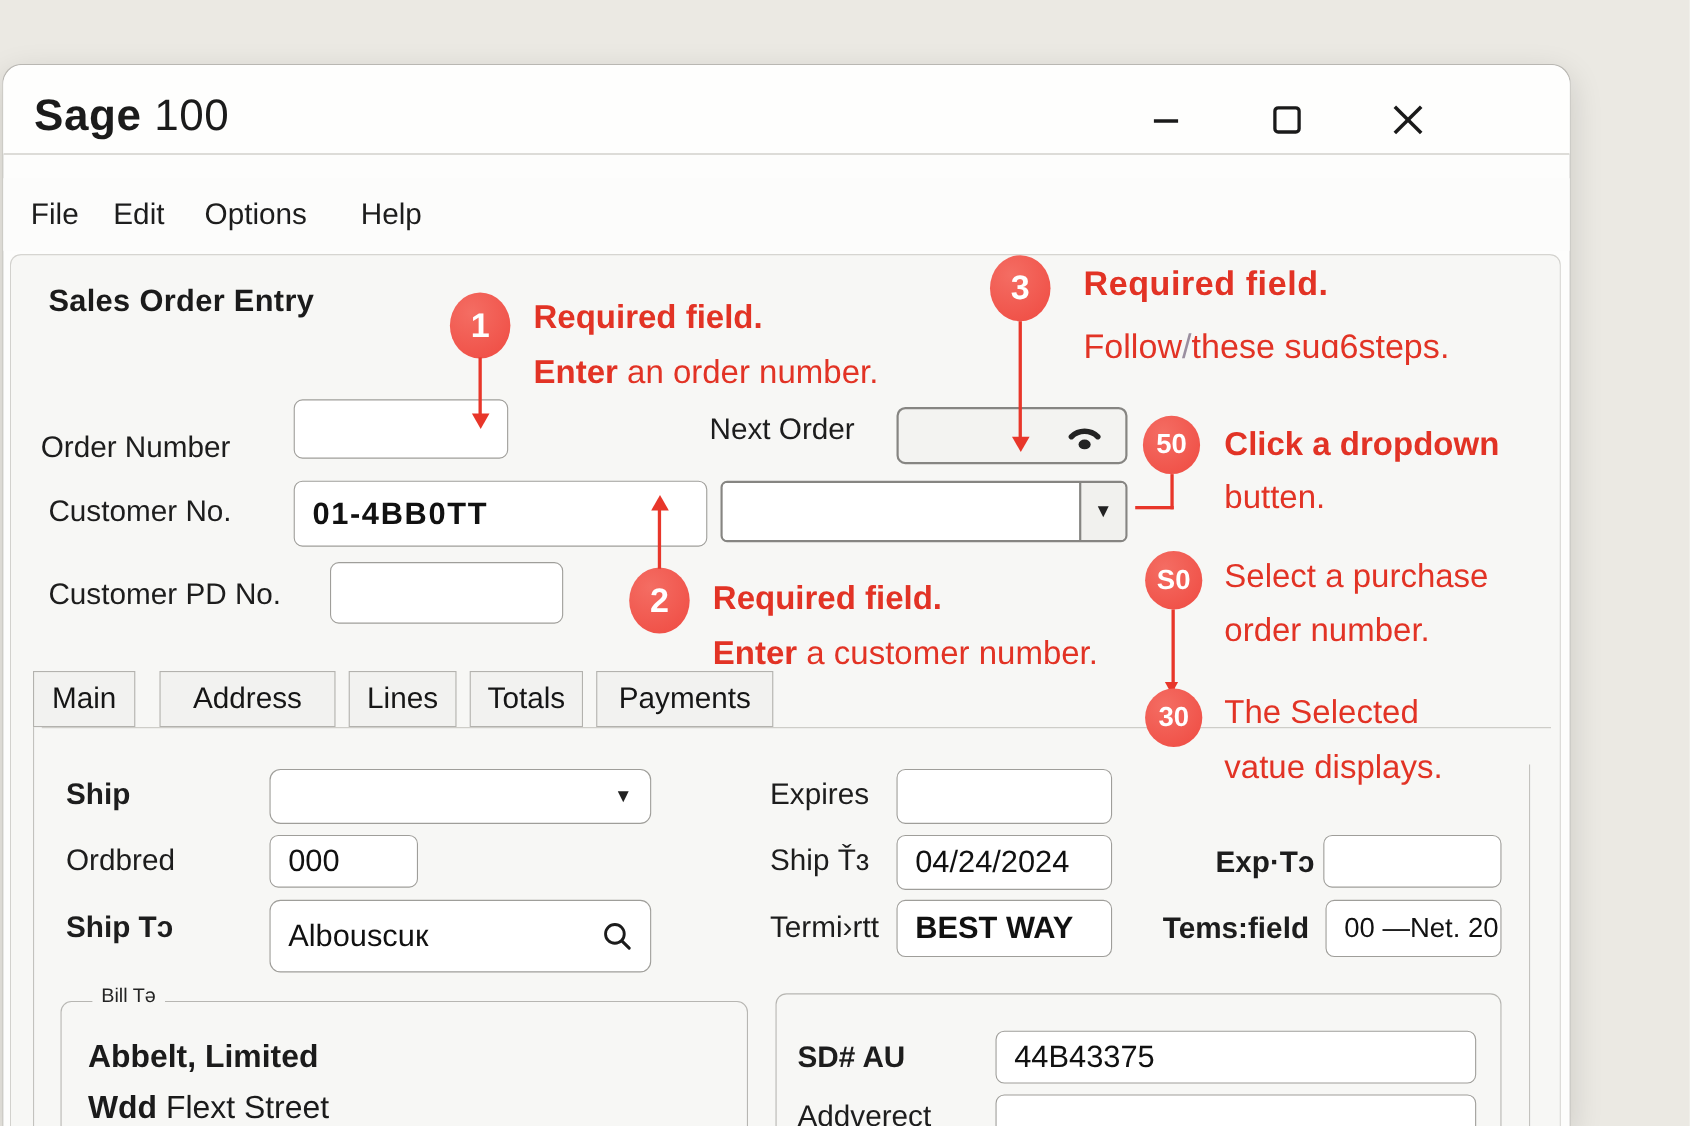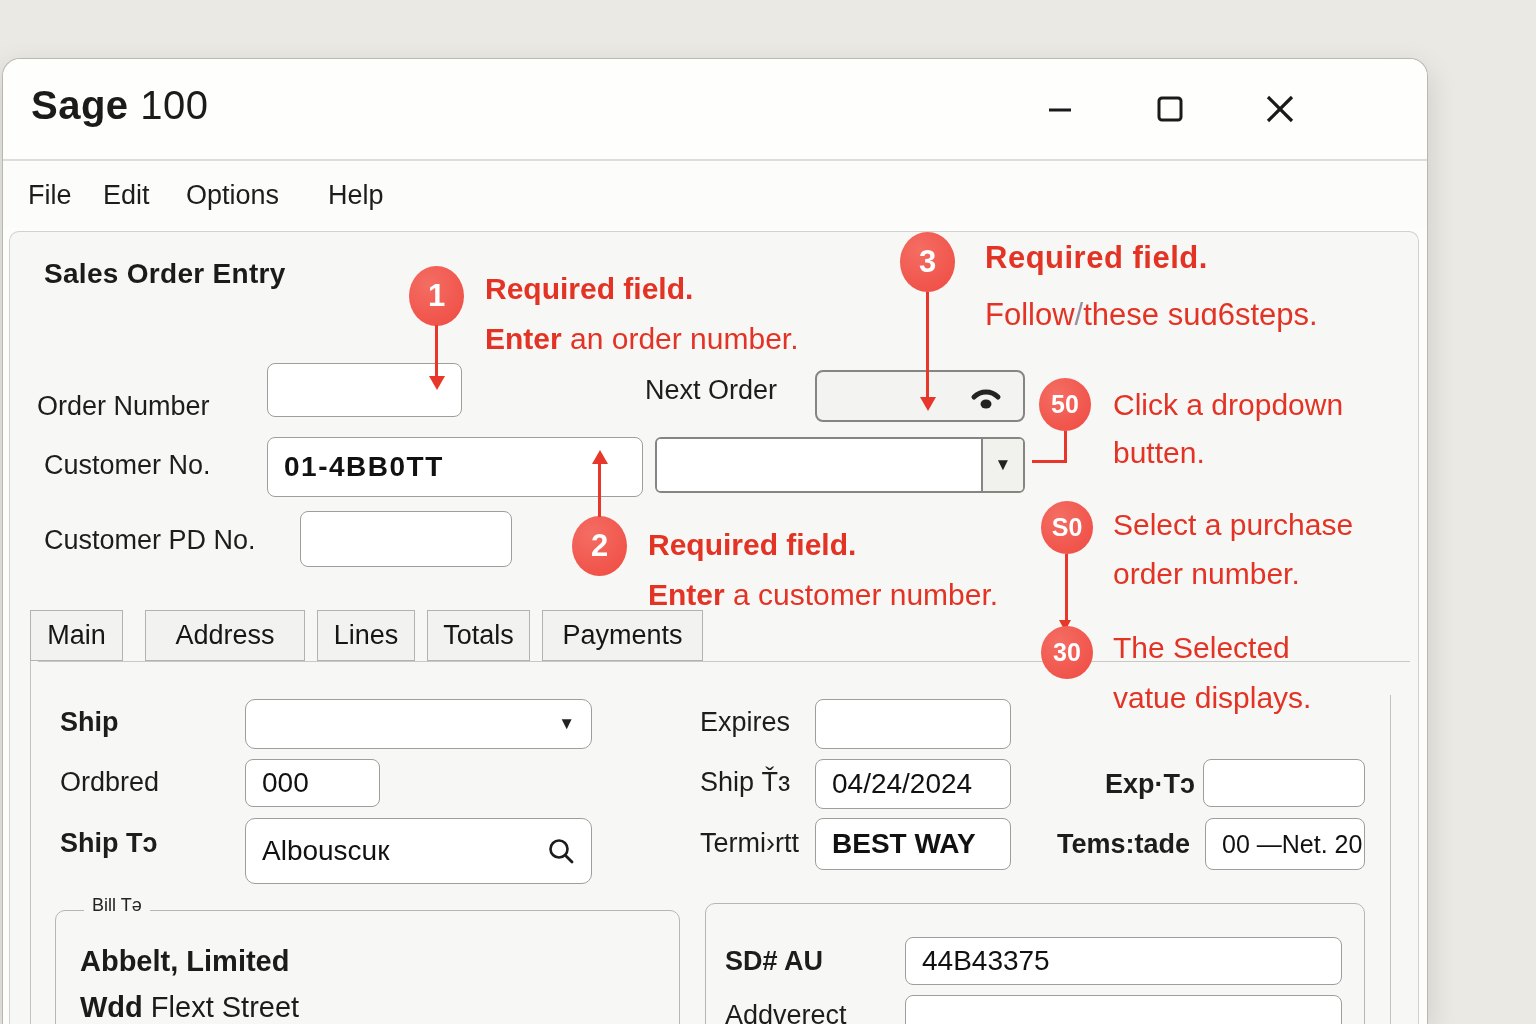--- a/index.html
+++ b/index.html
@@ -6,21 +6,21 @@
   html,body { width:1536px; height:1024px; overflow:hidden;
     font-family:"Liberation Sans","DejaVu Sans",sans-serif; }
   body { background:#ebe9e3; position:relative; color:#1b1b1b; }
 
   .abs { position:absolute; }
 
   
   .window { position:absolute; left:2px; top:58px; width:1426px; height:966px;
     background:#fdfdfc; border:1px solid #b9b7b2; border-bottom:none;
     border-radius:18px 18px 0 0; box-shadow:0 10px 30px rgba(0,0,0,.14); }
-  .titlebar { position:absolute; left:0; top:0; width:100%; height:102px;
+  .titlebar { position:absolute; left:0; top:0; width:100%; height:82px;
     border-bottom:2px solid #dddcd8; border-radius:18px 18px 0 0; background:#fefefd; }
   .app-title { position:absolute; left:28px; top:24px; font-size:40px; letter-spacing:.5px; }
   .app-title b { font-weight:800; }
   .win-controls { position:absolute; right:130px; top:28px; display:flex; gap:76px; align-items:center; height:44px; }
   .wc { width:34px; height:34px; display:flex; align-items:center; justify-content:center; cursor:default; }
 
   .menubar { position:absolute; left:0; top:103px; width:100%; height:66px; background:#fcfcfb; }
   .menu-item { position:absolute; top:18px; font-size:27px; color:#1d1d1d; }
 
   
@@ -154,21 +154,21 @@
 
 <div class="abs lbl" style="left:700px; top:707px;">Expires</div>
 <div class="abs field" style="left:815px; top:699px; width:196px; height:50px;"></div>
 <div class="abs lbl" style="left:700px; top:767px;">Ship Ťɜ</div>
 <div class="abs field" style="left:815px; top:759px; width:196px; height:50px;">04/24/2024</div>
 <div class="abs lbl" style="left:700px; top:828px;">Termi›rtt</div>
 <div class="abs field" style="left:815px; top:818px; width:196px; height:52px; font-weight:700;">BEST WAY</div>
 
 <div class="abs lbl" style="left:1105px; top:769px; font-weight:700;">Exp·Tɔ</div>
 <div class="abs field" style="left:1203px; top:759px; width:162px; height:48px;"></div>
-<div class="abs lbl" style="left:1057px; top:829px; font-weight:700;">Tems:tade</div>
+<div class="abs lbl" style="left:1057px; top:829px; font-weight:700;">Tems:field</div>
 <div class="abs field" style="left:1205px; top:818px; width:160px; height:52px; font-size:25px;">00 —Net. 20</div>
 
 <div class="vline" style="left:1390px; top:695px; height:329px;"></div>
 
 <div class="groupbox" style="left:55px; top:910px; width:625px; height:150px;"></div>
 <div class="legend" style="left:84px; top:895px;">Bill Tə</div>
 <div class="abs" style="left:80px; top:945px; font-size:29px; font-weight:600;">Abbelt, Limited</div>
 <div class="abs" style="left:80px; top:991px; font-size:29px;">
   <b>Wdd</b><span> Flext Street</span>
 </div>
@@ -191,21 +191,21 @@
 <div class="redline" style="left:926px; top:292px; width:3px; height:106px;"></div>
 <div class="arrowhead ah-down" style="left:920px; top:397px;"></div>
 <div class="ann" style="left:985px; top:240px; font-weight:700; font-size:31px; letter-spacing:.5px;">Required field.</div>
 <div class="ann" style="left:985px; top:297px; font-size:31px;">
   <span>Follow</span><span style="color:#9a8fa0;">/</span><span>these suɑ6steps.</span>
 </div>
 
 <div class="badge small" style="left:1039px; top:378px;">50</div>
 <div class="redline" style="left:1064px; top:431px; width:3px; height:32px;"></div>
 <div class="redline" style="left:1032px; top:460px; width:35px; height:3px;"></div>
-<div class="ann" style="left:1113px; top:388px;">Click a dropdown</div>
+<div class="ann" style="left:1113px; top:388px;font-weight:bold;">Click a dropdown</div>
 <div class="ann" style="left:1113px; top:436px;">butten.</div>
 
 <div class="badge big" style="left:572px; top:516px;">2</div>
 <div class="redline" style="left:598px; top:461px; width:3px; height:56px;"></div>
 <div class="arrowhead ah-up" style="left:592px; top:450px;"></div>
 <div class="ann" style="left:648px; top:528px; font-weight:700;">Required field.</div>
 <div class="ann" style="left:648px; top:578px;">
   <b>Enter</b><span> a customer number.</span>
 </div>
 

